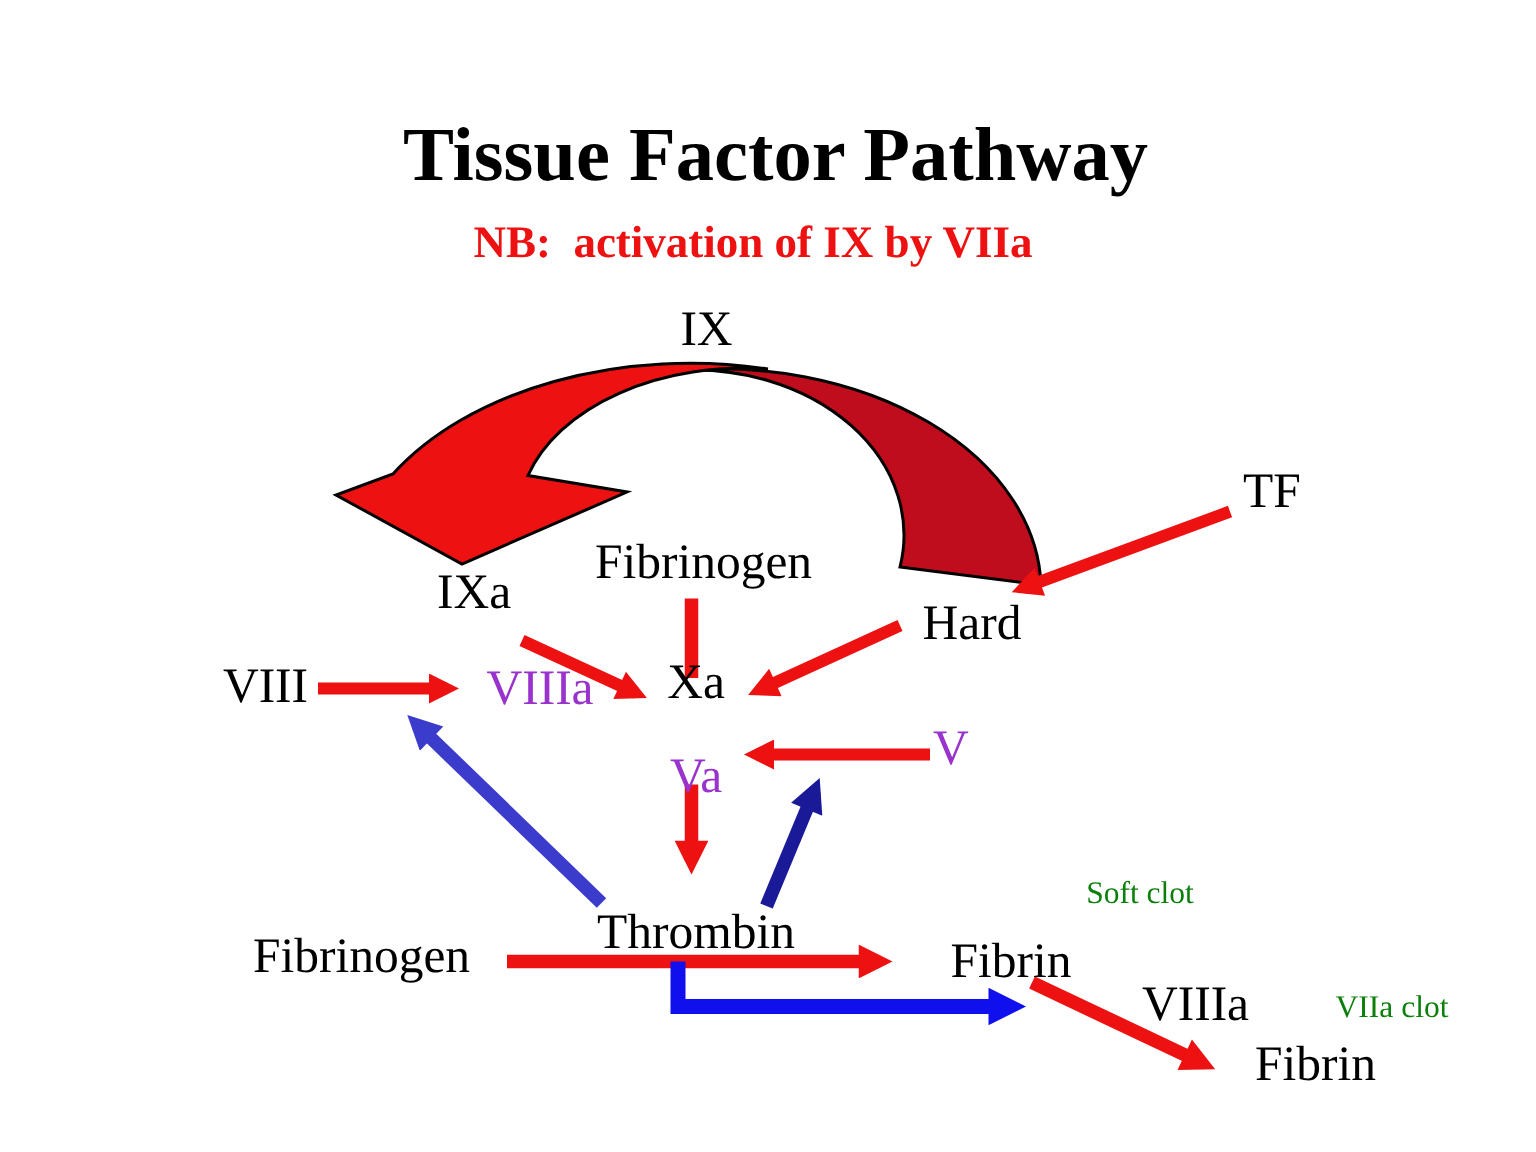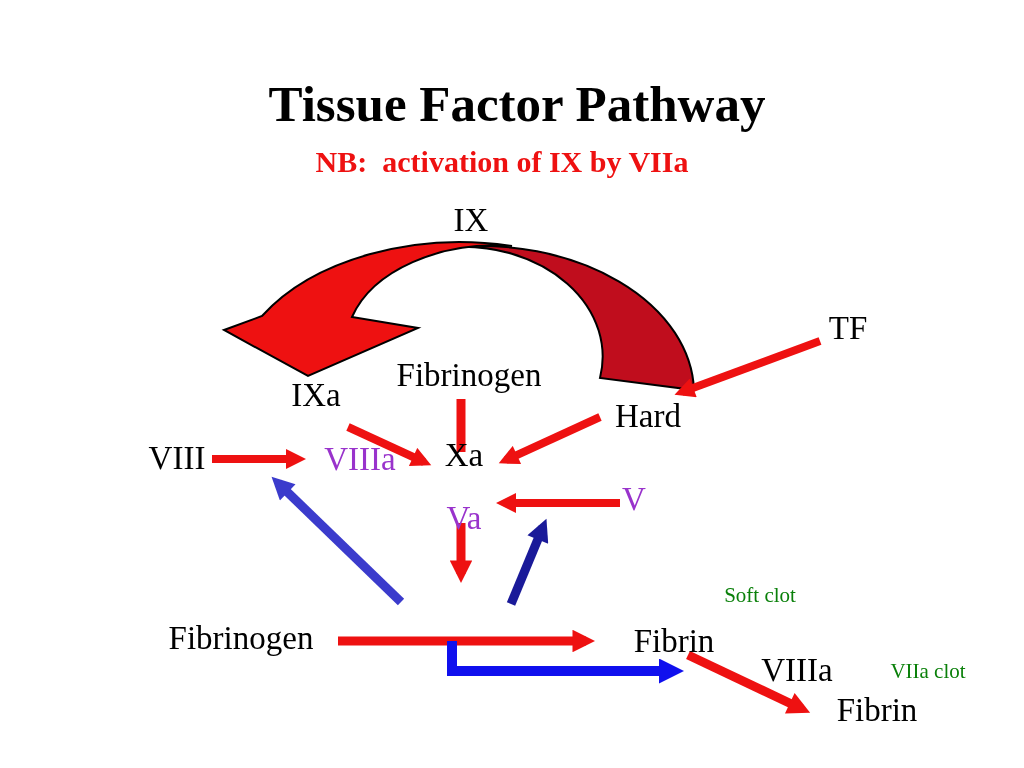--- a/index.html
+++ b/index.html
@@ -75,20 +75,21 @@
   <div class="lbl" style="left:471px;top:203px">IX</div>
   <div class="lbl" style="left:469px;top:358px">Fibrinogen</div>
   <div class="lbl" style="left:316px;top:378px">IXa</div>
   <div class="lbl" style="left:648px;top:399px">Hard</div>
   <div class="lbl" style="left:848px;top:311px">TF</div>
   <div class="lbl" style="left:177px;top:441px">VIII</div>
   <div class="lbl c-purple" style="left:360px;top:442px">VIIIa</div>
   <div class="lbl" style="left:464px;top:438px">Xa</div>
   <div class="lbl c-purple" style="left:464px;top:501px">Va</div>
   <div class="lbl c-purple" style="left:634px;top:482px">V</div>
+  <div class="lbl" style="left:464px;top:605px">Thrombin</div>
   <div class="lbl" style="left:241px;top:621px">Fibrinogen</div>
   <div class="lbl" style="left:674px;top:624px">Fibrin</div>
   <div class="lbl small c-green" style="left:760px;top:584px">Soft clot</div>
   <div class="lbl" style="left:797px;top:653px">VIIIa</div>
   <div class="lbl small c-green" style="left:928px;top:660px">VIIa clot</div>
   <div class="lbl" style="left:877px;top:693px">Fibrin</div>
 
 </div>
 
 </body></html>

